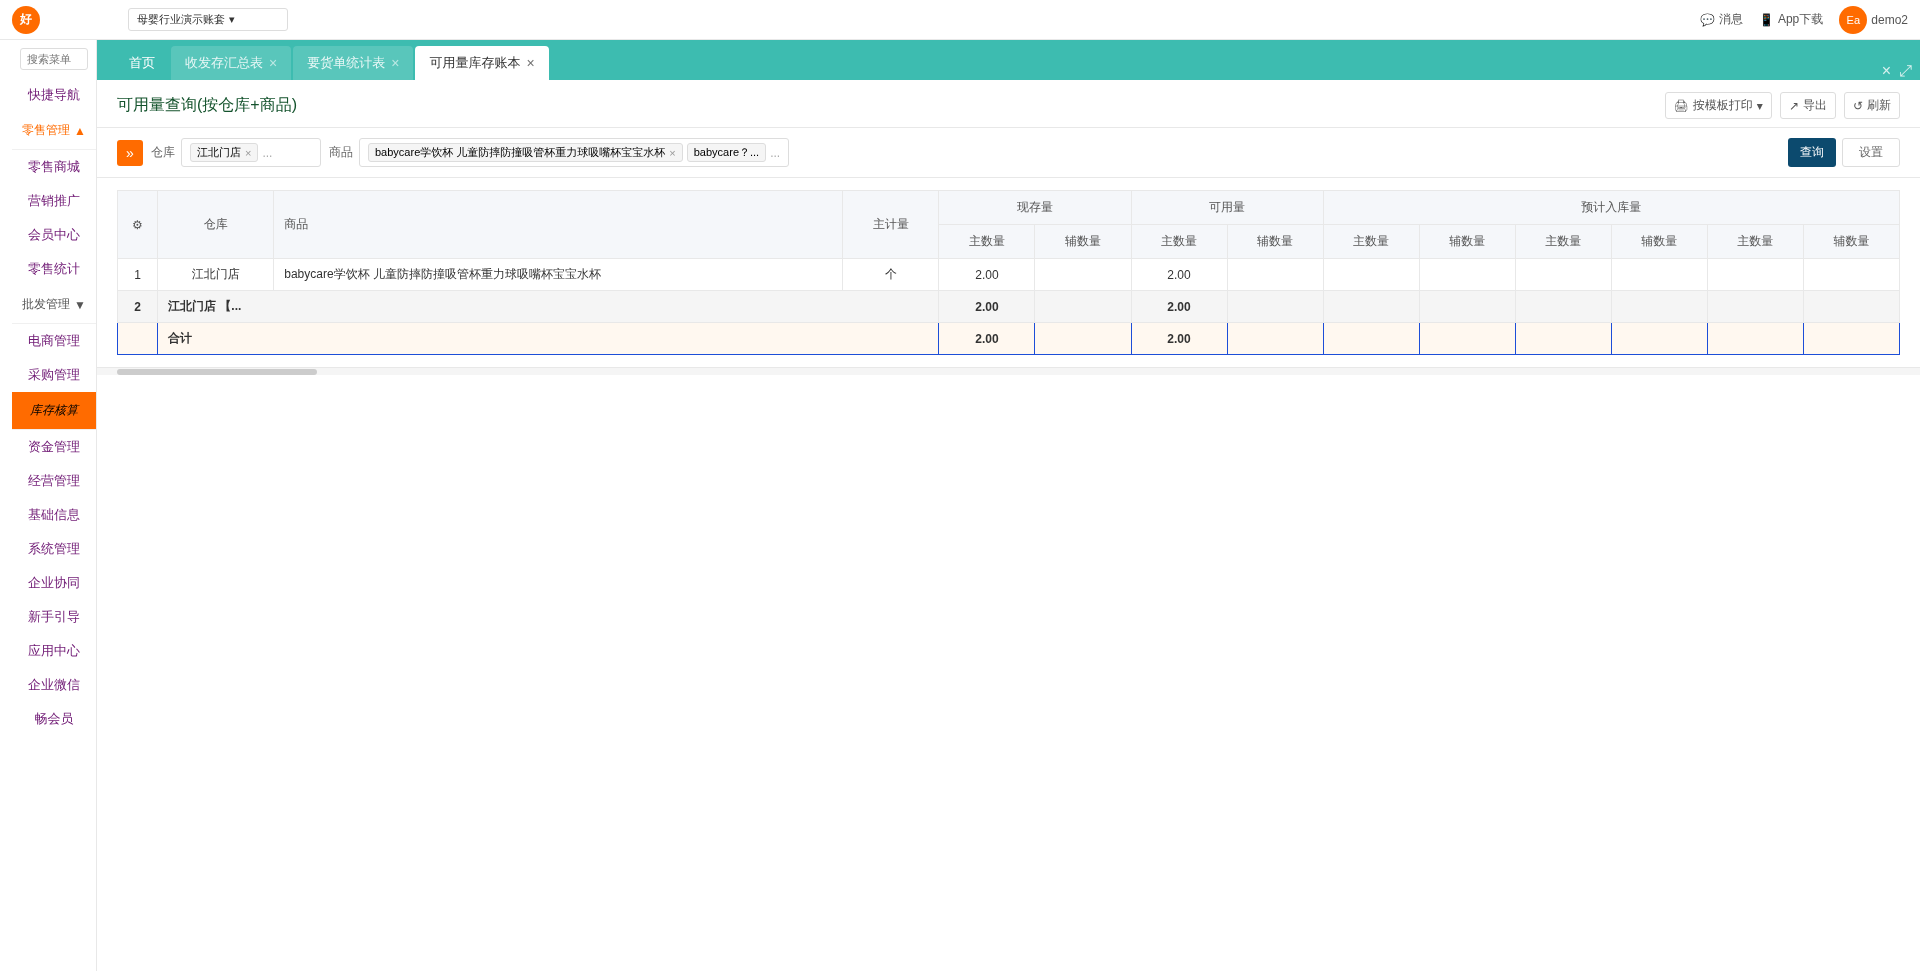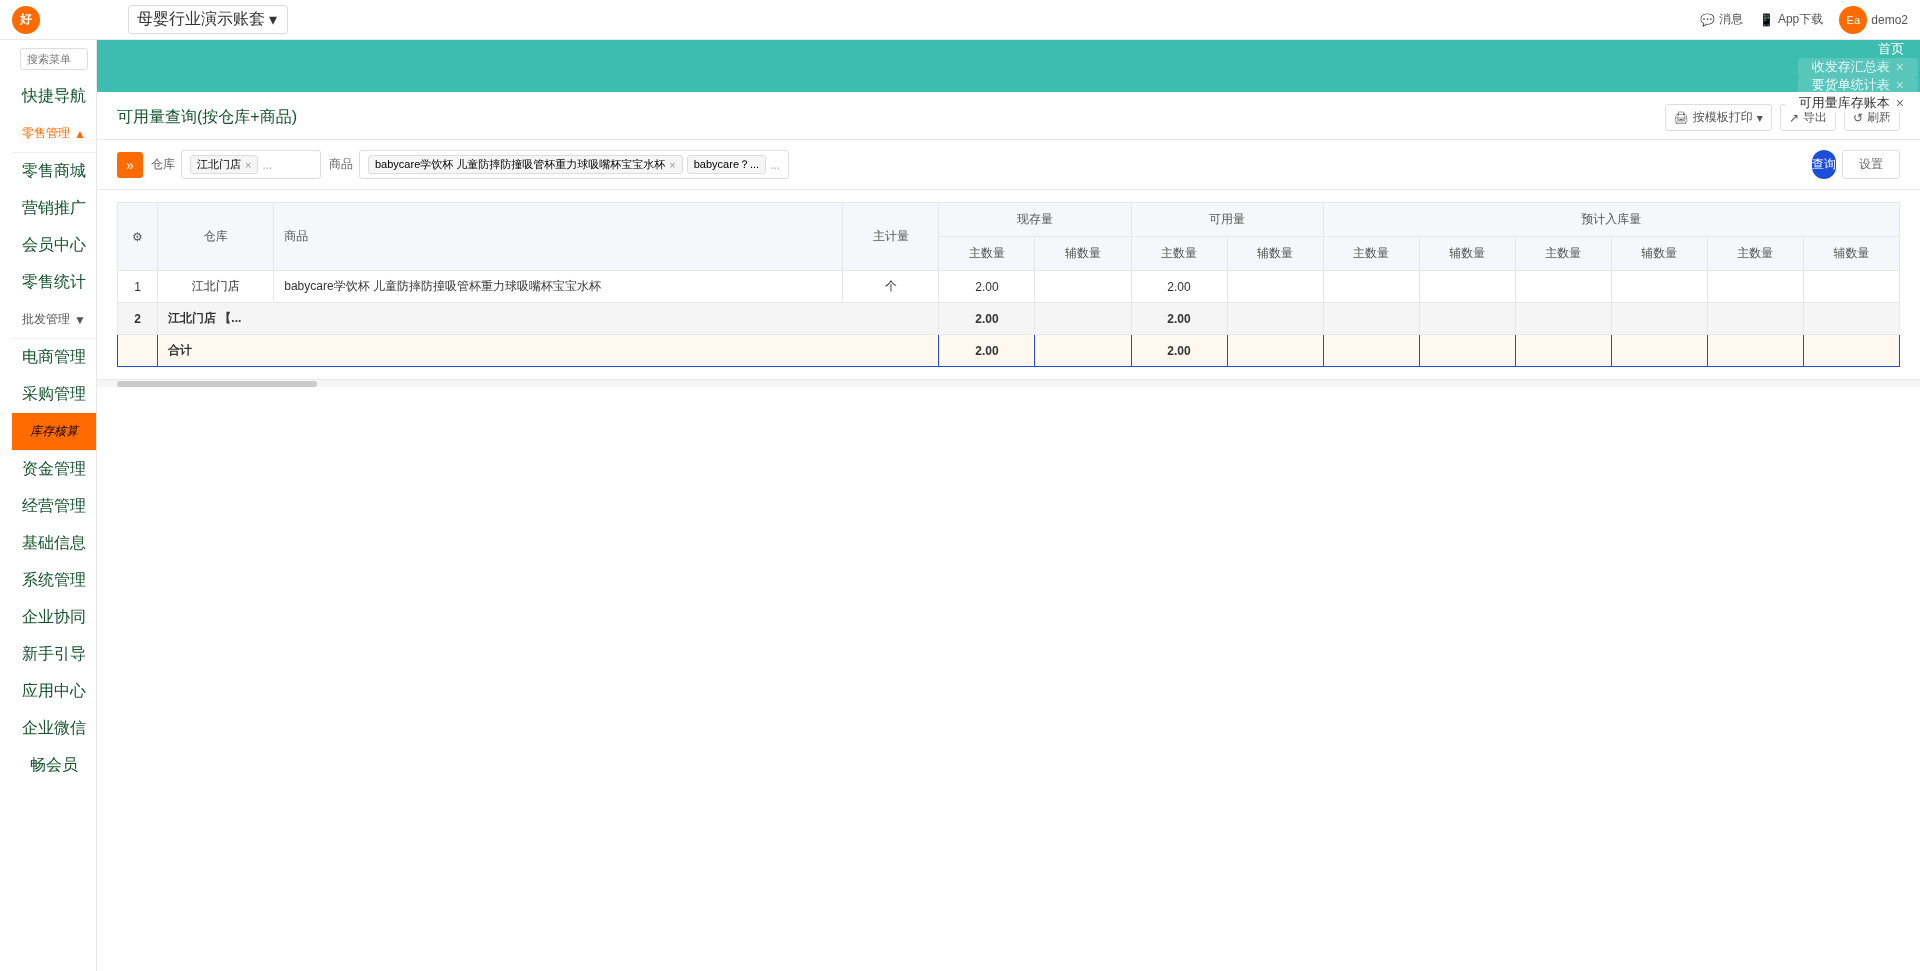--- a/index.html
+++ b/index.html
@@ -14,43 +14,43 @@
       align-items: center;
       padding: 0 12px;
       justify-content: space-between;
       flex-shrink: 0;
     }
     .top-bar-left { display: flex; align-items: center; gap: 10px; }
     .logo-area { display: flex; align-items: center; gap: 6px; }
     .logo-icon { width: 28px; height: 28px; background: #ff6b00; border-radius: 50%; display: flex; align-items: center; justify-content: center; color: white; font-size: 12px; font-weight: bold; }
     .logo-text { font-size: 12px; color: #333; line-height: 1.2; }
     .logo-sub { font-size: 13px; color: #999; margin-top: 44px; }
-    .industry-selector { display: flex; align-items: center; gap: 4px; border: 1px solid #ddd; border-radius: 3px; padding: 3px 8px; font-size: 16px; color: #333; cursor: pointer; background: #fff; min-width: 160px; }
+    .industry-selector { display: flex; align-items: center; gap: 4px; border: 1px solid #ddd; border-radius: 3px; padding: 3px 8px; font-size: 11px; color: #333; cursor: pointer; background: #fff; min-width: 160px; }
     .top-bar-right { display: flex; align-items: center; gap: 16px; }
     .top-right-item { display: flex; align-items: center; gap: 4px; font-size: 12px; color: #555; cursor: pointer; }
     .avatar { width: 28px; height: 28px; border-radius: 50%; background: #ff6b00; display: flex; align-items: center; justify-content: center; color: white; font-size: 11px; }
 
     
     .main-layout { display: flex; flex: 1; overflow: hidden; }
 
     
     .sidebar { width: 97px; background: #fff; border-right: 1px solid #e8e8e8; display: flex; flex-direction: column; flex-shrink: 0; overflow-y: auto; padding-left: 12px; }
     .sidebar-item { padding: 10px 6px; text-align: center; font-size: 12px; color: #555; cursor: pointer; border-bottom: 1px solid #f0f0f0; }
     .sidebar-item.active { background: #ff6b00; color: #000000; font-style: italic; }
     .sidebar-item.group-header { display: flex; align-items: center; justify-content: center; gap: 4px; font-size: 12px; color: #555; padding: 10px 6px; cursor: pointer; border-bottom: 1px solid #f0f0f0; }
     .sidebar-item.group-header.active-group { color: #ff6b00; }
     .sidebar-search { padding: 8px 8px; }
     .sidebar-search input { width: 100%; border: 1px solid #ddd; border-radius: 3px; padding: 4px 6px; font-size: 11px; }
-    .sidebar-nav-item { padding: 8px 10px; font-size: 16px; color: #14532d; cursor: pointer; text-align: center; }
+    .sidebar-nav-item { padding: 8px 10px; font-size: 13px; color: #701a75; cursor: pointer; text-align: center; }
 
     
     .content-area { flex: 1; display: flex; flex-direction: column; overflow: hidden; }
 
     
-    .tab-bar { height: 52px; background: #3dbcb0; display: flex; align-items: flex-end; padding: 0 0 0 16px; flex-shrink: 0; position: relative; flex-direction: column; }
+    .tab-bar { height: 40px; background: #3dbcb0; display: flex; align-items: flex-end; padding: 0 0 0 16px; flex-shrink: 0; position: relative; }
     .tab-item { height: 34px; padding: 0 14px; display: flex; align-items: center; gap: 6px; font-size: 13px; color: rgba(255,255,255,0.85); cursor: pointer; border-radius: 4px 4px 0 0; margin-right: 2px; background: rgba(255,255,255,0.15); }
     .tab-item.active { background: #fff; color: #333; }
     .tab-item .tab-close { font-size: 14px; color: inherit; opacity: 0.7; cursor: pointer; }
     .tab-bar-home { height: 34px; padding: 0 16px; display: flex; align-items: center; font-size: 13px; color: white; cursor: pointer; }
     .tab-bar-right { margin-left: auto; display: flex; align-items: center; gap: 8px; padding-right: 8px; }
     .tab-bar-btn { color: white; cursor: pointer; font-size: 16px; opacity: 0.8; }
 
     
     .page-content { flex: 1; overflow: auto; background: #f0f2f5; padding: 0; }
     .page-inner { background: #fff; margin: 0; min-height: 100%; }
@@ -63,21 +63,21 @@
 
     
     .filter-area { padding: 10px 20px; background: #fff; border-bottom: 1px solid #e8e8e8; display: flex; align-items: center; gap: 8px; }
     .filter-toggle-btn { width: 26px; height: 26px; background: #ff6b00; border-radius: 3px; display: flex; align-items: center; justify-content: center; cursor: pointer; color: white; font-size: 14px; flex-shrink: 0; }
     .filter-group { display: flex; align-items: center; gap: 6px; }
     .filter-label { font-size: 12px; color: #666; white-space: nowrap; }
     .filter-input { border: 1px solid #ddd; border-radius: 3px; padding: 4px 8px; font-size: 12px; display: flex; align-items: center; gap: 4px; min-width: 140px; background: #fff; cursor: pointer; }
     .filter-tag { background: #f5f5f5; border: 1px solid #ddd; border-radius: 3px; padding: 1px 6px; font-size: 11px; display: flex; align-items: center; gap: 4px; }
     .filter-tag .remove { cursor: pointer; color: #999; }
     .filter-actions { margin-left: auto; display: flex; gap: 6px; }
-    .btn-query { background: #1d4ed8; color: white; border: none; border-radius: 14px; padding: 5px 0; font-size: 12px; cursor: pointer; }
+    .btn-query { background: #0c4a6e; color: white; border: none; border-radius: 3px; padding: 5px 12px; font-size: 12px; cursor: pointer; }
     .btn-setting { background: #fff; color: #666; border: 1px solid #ddd; border-radius: 3px; padding: 5px 16px; font-size: 12px; cursor: pointer; }
 
     
     .table-area { padding: 12px 20px; overflow: auto; }
     table { width: 100%; border-collapse: collapse; font-size: 12px; }
     thead tr th { background: #f5f7fa; border: 1px solid #e8e8e8; padding: 8px 10px; text-align: center; color: #555; font-weight: normal; }
     thead tr th.left-align { text-align: left; }
     tbody tr td { border: 1px solid #e8e8e8; padding: 7px 10px; color: #333; text-align: center; }
     tbody tr td.left-align { text-align: left; }
     tbody tr:nth-child(even) { background: #fafafa; }

